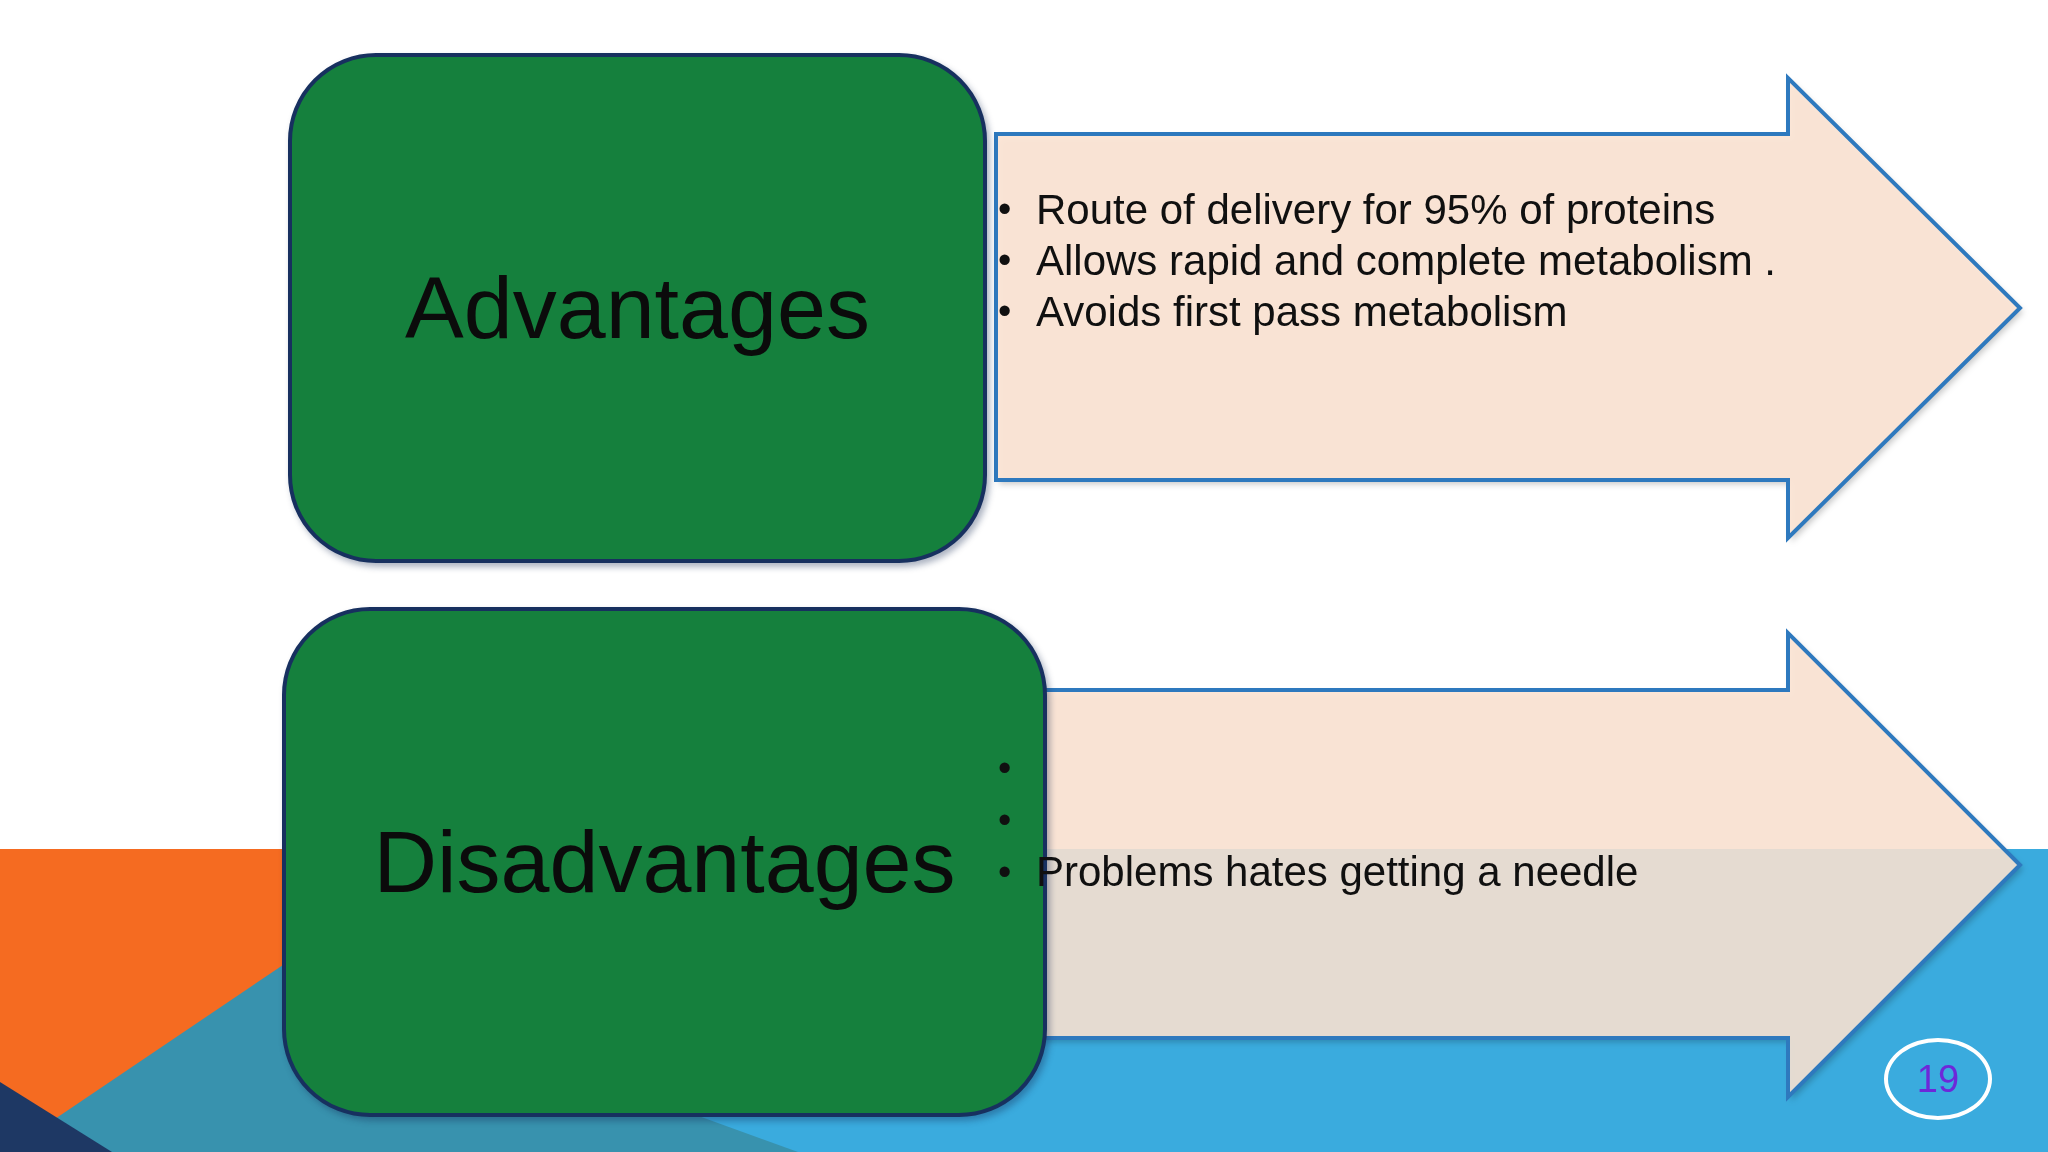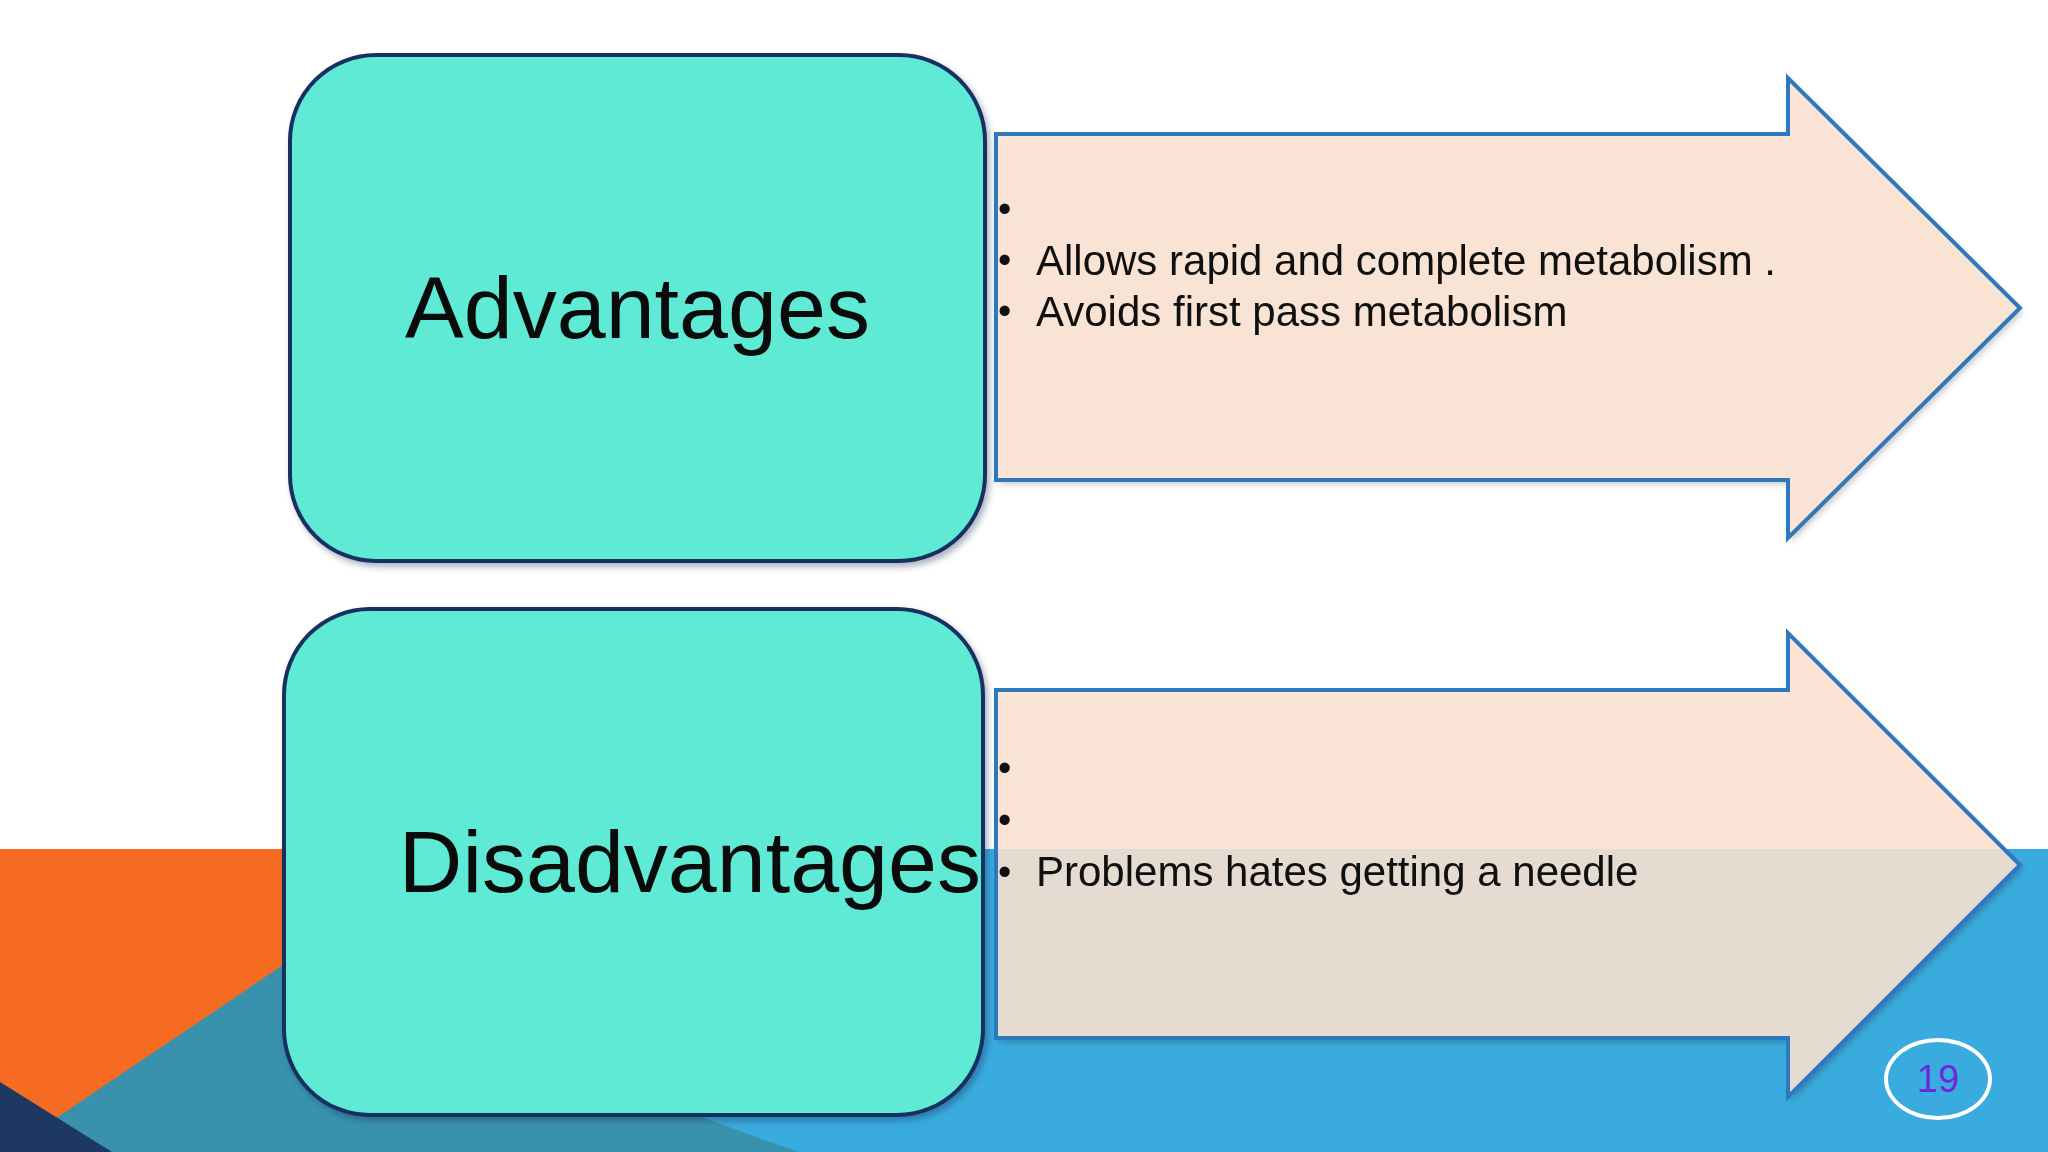--- a/index.html
+++ b/index.html
@@ -17,41 +17,40 @@
   }
   .bg-svg {
     position: absolute;
     left: 0;
     top: 0;
     width: 2048px;
     height: 1152px;
   }
   .shape-box {
     position: absolute;
-    background: #5eead4;
+    background: #15803d;
     border: 4px solid #17305f;
     border-radius: 88px;
     box-shadow: 3px 4px 6px rgba(20, 40, 80, 0.35);
     display: flex;
     align-items: center;
     justify-content: center;
     box-sizing: border-box;
   }
   .box-advantages {
     left: 288px;
     top: 53px;
     width: 699px;
     height: 510px;
   }
   .box-disadvantages {
     left: 282px;
     top: 607px;
-    width: 703px;
+    width: 765px;
     height: 510px;
-    justify-content: flex-end;
   }
   .shape-label {
     font-size: 88px;
     color: #0b0b0b;
     letter-spacing: 0px;
     white-space: nowrap;
   }
   .bullet-list {
     position: absolute;
     left: 996px;
@@ -121,20 +120,21 @@
     <polygon points="996,690 1788,690 1788,633 2020,865 1788,1097 1788,1038 996,1038" fill="none" stroke-width="4" stroke="#2e79be"></polygon>
   </svg>
 
   <div class="shape-box box-advantages">
     <span class="shape-label">Advantages</span>
   </div>
 
   <ul class="bullet-list bullet-list-1">
     <li class="bullet">
       <span class="dot">•</span>
+      <span class="btext">Route of delivery for 95% of proteins</span>
     </li>
     <li class="bullet">
       <span class="dot">•</span>
       <span class="btext">Allows rapid and complete metabolism .</span>
     </li>
     <li class="bullet">
       <span class="dot">•</span>
       <span class="btext">Avoids first pass metabolism</span>
     </li>
   </ul>

